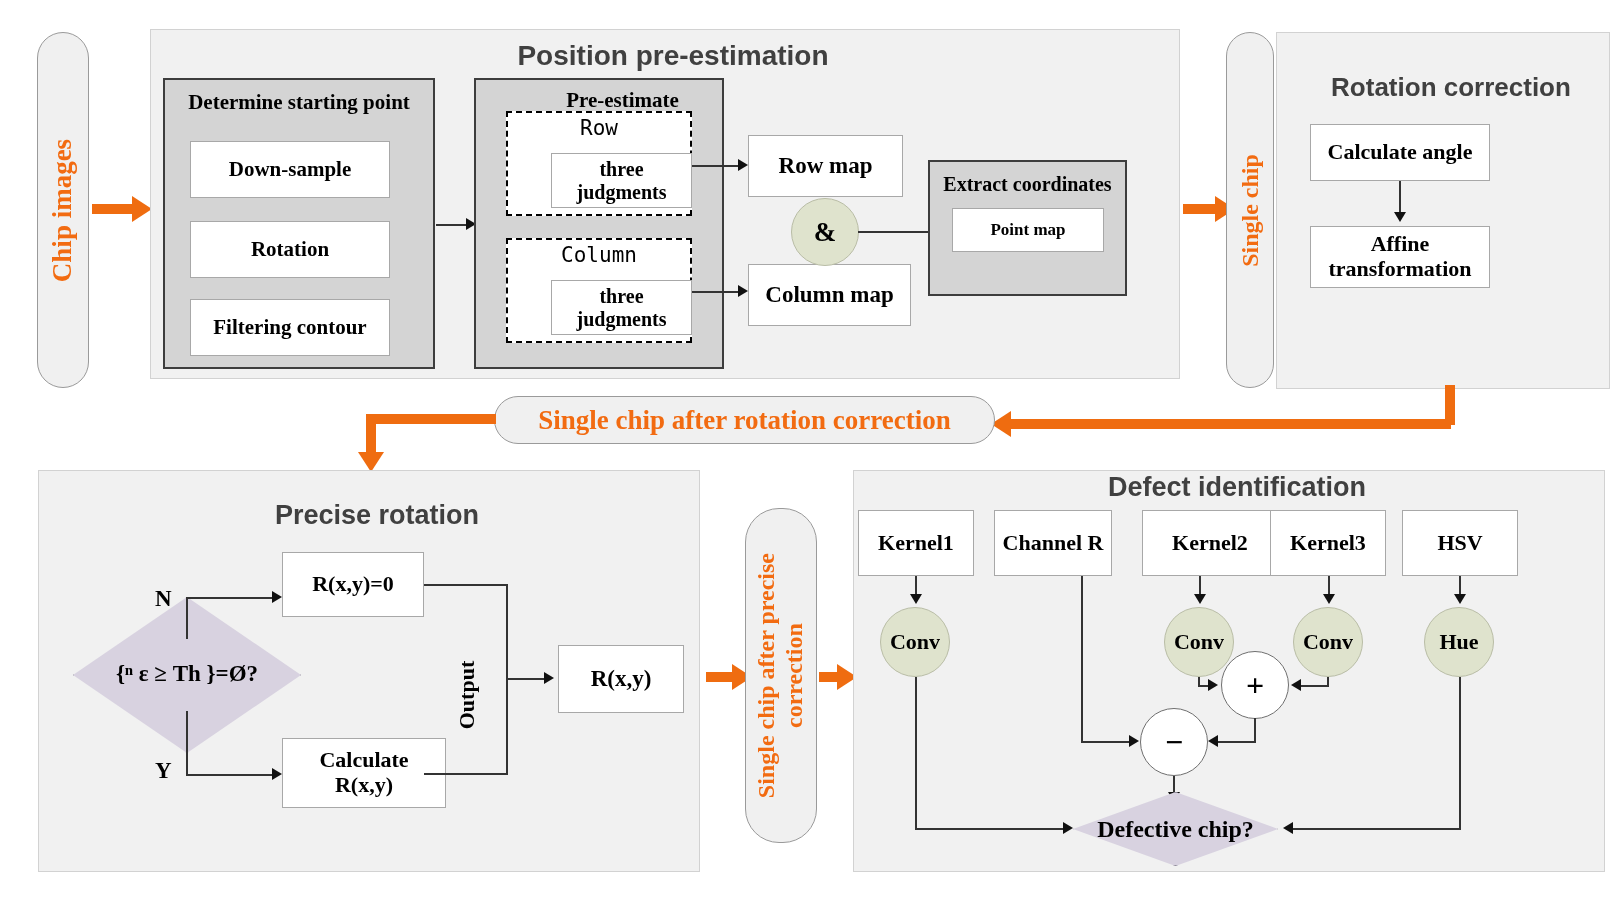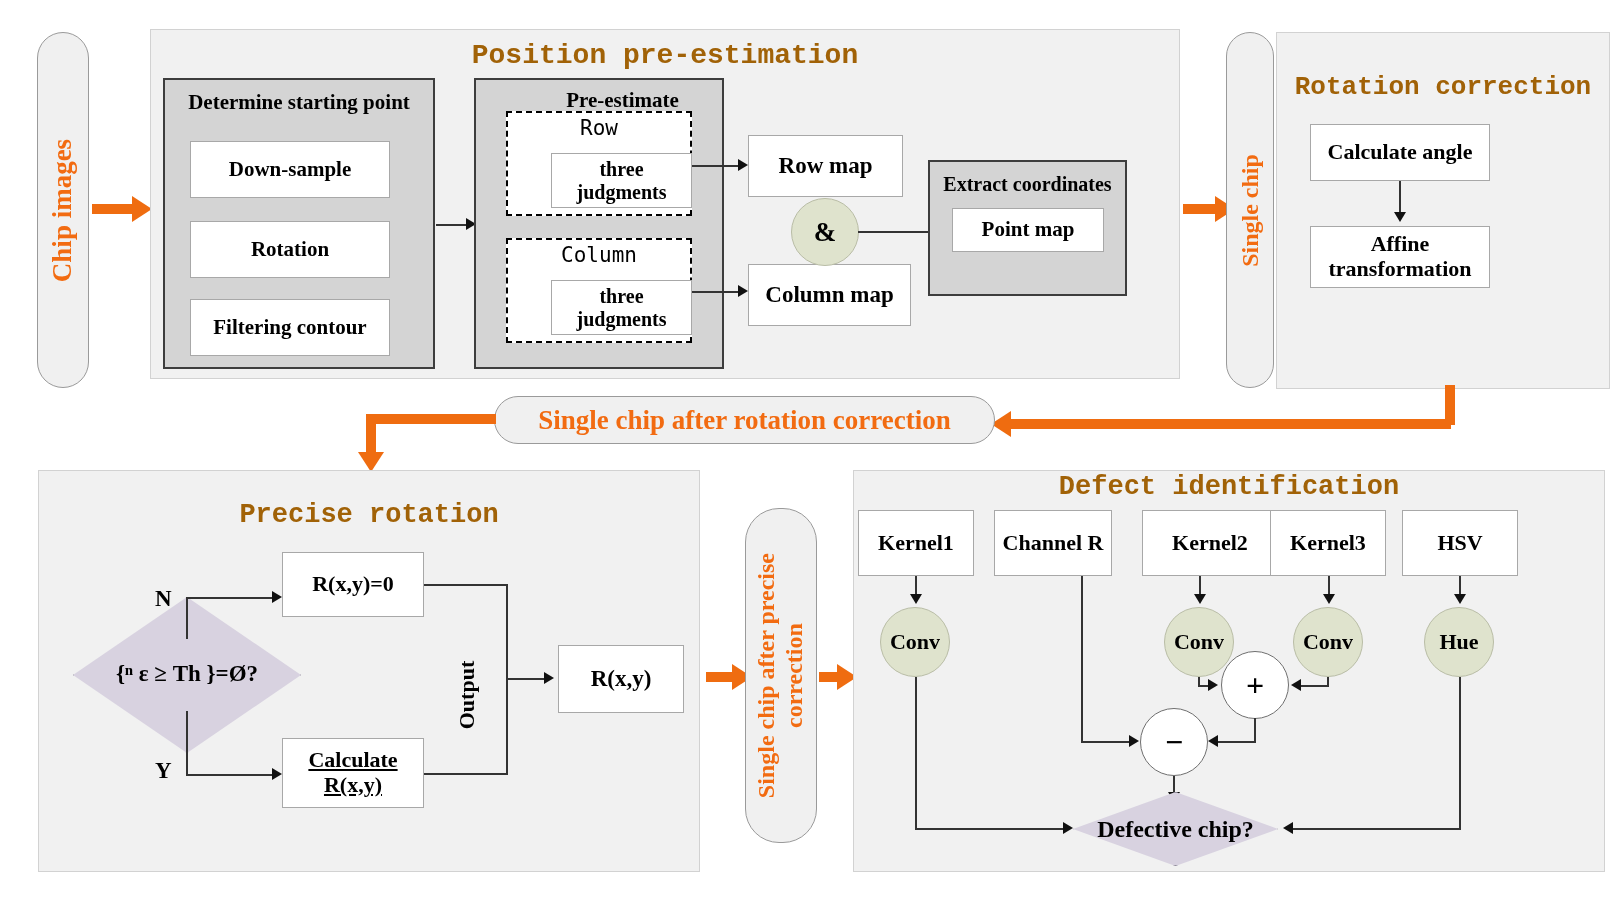--- a/index.html
+++ b/index.html
@@ -24,22 +24,23 @@
   .pill-v{border-radius:34px;}
   .pill-h{border-radius:34px;}
   .pill-text{
     color:#f26b11;font-weight:bold;white-space:nowrap;
     font-family:"Liberation Serif", serif;
   }
   .rot-up{transform:rotate(-90deg);}
 
   
   .hdr{
-    color:#a16207;font-weight:bold;white-space:nowrap;
-    font-family:Liberation Mono, monospace;
+    color:#404040;font-weight:bold;white-space:nowrap;
+    font-family:Liberation Sans, sans-serif;
+    margin-left:8px;
   }
 
   
   .grey-group{
     background:#d4d4d4;border:2px solid #3d3d3d;
   }
   .grey-title{
     position:absolute;left:0;right:0;text-align:center;
     font-weight:bold;color:#000;font-family:"Liberation Serif", serif;
   }
@@ -172,21 +173,21 @@
   <div class="abs wbox" style="left:748px;top:135px;width:155px;height:62px;font-size:23px;">Row map</div>
   <div class="abs wbox" style="left:748px;top:264px;width:163px;height:62px;font-size:23px;">Column map</div>
 
   <div class="abs circle circle-green" style="left:791px;top:198px;width:68px;height:68px;font-size:27px;">&amp;</div>
 
   <div class="abs ln lnh" style="left:858px;top:231px;width:72px;"></div>
 
   <div class="abs grey-group" style="left:928px;top:160px;width:199px;height:136px;">
     <div class="grey-title" style="top:11px;font-size:20px;">Extract  coordinates</div>
   </div>
-  <div class="abs wbox" style="left:952px;top:208px;width:152px;height:44px;font-size:21px;">Point map</div>
+  <div class="abs wbox" style="left:952px;top:208px;width:152px;height:44px;font-size:17px;">Point map</div>
 
   <div class="abs oln olnh" style="left:1183px;top:204px;width:34px;"></div>
   <div class="abs oarrowR" style="left:1215px;top:196px;"></div>
 
   <div class="abs pill pill-v" style="left:1226px;top:32px;width:48px;height:356px;">
     <div class="pill-text rot-up" style="font-size:24px;">Single chip</div>
   </div>
 
   <div class="abs oln olnh" style="left:1276px;top:204px;width:26px;"></div>
   <div class="abs oarrowR" style="left:1300px;top:196px;"></div>
@@ -229,21 +230,21 @@
   <div class="abs arrowR" style="left:272px;top:591px;"></div>
   <div class="abs" style="left:155px;top:586px;font-size:23px;font-weight:bold;font-family:'Liberation Serif',serif;">N</div>
 
   <div class="abs ln lnv" style="left:186px;top:711px;height:64px;"></div>
   <div class="abs ln lnh" style="left:186px;top:774px;width:90px;"></div>
   <div class="abs arrowR" style="left:272px;top:768px;"></div>
   <div class="abs" style="left:155px;top:758px;font-size:23px;font-weight:bold;font-family:'Liberation Serif',serif;">Y</div>
 
   <div class="abs wbox" style="left:282px;top:552px;width:142px;height:65px;font-size:22px;">R(x,y)=0</div>
 
-  <div class="abs wbox" style="left:282px;top:738px;width:142px;height:70px;font-size:22px;white-space:pre-line;text-decoration:underline;">Calculate
+  <div class="abs wbox" style="left:282px;top:738px;width:164px;height:70px;font-size:22px;white-space:pre-line;">Calculate
 R(x,y)</div>
 
   <div class="abs ln lnh" style="left:424px;top:584px;width:84px;"></div>
   <div class="abs ln lnh" style="left:424px;top:773px;width:84px;"></div>
   <div class="abs ln lnv" style="left:506px;top:584px;height:190px;"></div>
 
   <div class="abs" style="left:447px;top:640px;width:40px;height:110px;display:flex;align-items:center;justify-content:center;">
     <span class="lbl-v" style="font-size:22px;">Output</span>
   </div>
 

